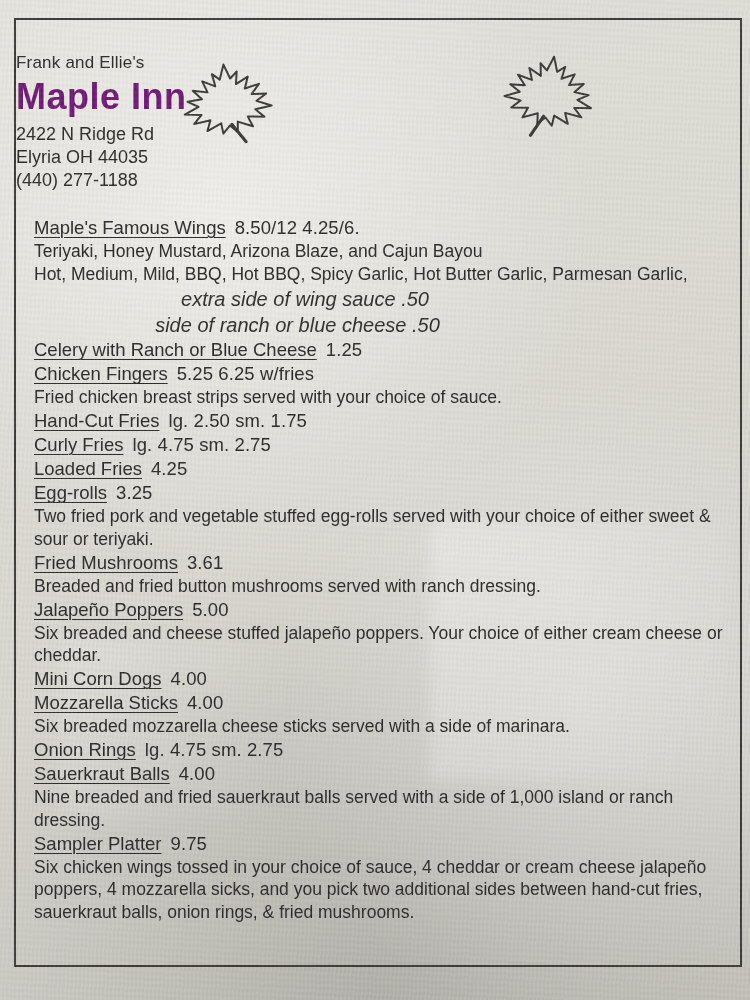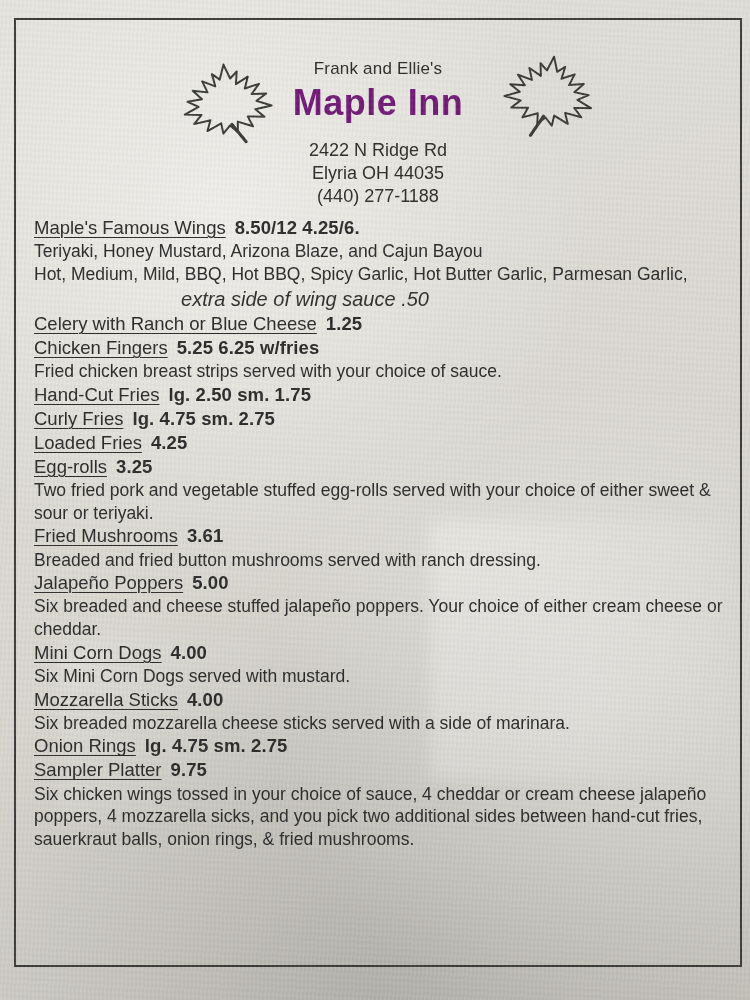--- a/index.html
+++ b/index.html
@@ -52,40 +52,39 @@
   }
   .content {
     position: absolute;
     inset: 0;
     padding: 0;
   }
 
   
   .header {
     position: absolute;
-    left: 0; right: 0; top: 39px;
-    text-align: center;
+    left: 0; right: 0; top: 33px;
   }
   .brand-pre {
     font-size: 17px;
     letter-spacing: .2px;
     color: #2d2d2b;
   }
   .brand-title {
     font-size: 36px;
     font-weight: 700;
     letter-spacing: .5px;
     line-height: 1.0;
     margin-top: 6px;
     color: #701a75;
   }
   .brand-addr {
     font-size: 18px;
     line-height: 1.28;
-    margin-top: 18px;
+    margin-top: 8px;
     color: #2d2d2b;
   }
   .leaf {
     position: absolute;
     width: 104px;
     height: 104px;
   }
   .leaf.left  { left: 160px; top: 36px; transform: rotate(-6deg); }
   .leaf.right { left: 480px; top: 28px; transform: rotate(8deg); }
   .leaf svg { width: 100%; height: 100%; display: block; }
@@ -111,21 +110,20 @@
     white-space: nowrap;
   }
   .item-name {
     text-decoration: underline;
     text-underline-offset: 2.5px;
     text-decoration-thickness: 1.3px;
   }
   .item-price {
     margin-left: 9px;
     letter-spacing: .1px;
-    font-weight: bold;
   }
   .item-desc {
     font-size: 17.5px;
     line-height: 1.30;
     color: #2b2b2b;
   }
   .note {
     font-style: italic;
     font-size: 20px;
     line-height: 1.32;
@@ -172,20 +170,21 @@
       <div class="menu">
 
 
         <div class="item">
           <div class="item-head">
             <span class="item-name">Maple's Famous Wings</span><span class="item-price">8.50/12   4.25/6.</span>
           </div>
           <div class="item-desc">Teriyaki, Honey Mustard,  Arizona Blaze, and Cajun Bayou</div>
           <div class="item-desc">Hot, Medium, Mild, BBQ, Hot BBQ, Spicy Garlic,  Hot Butter Garlic, Parmesan Garlic,</div>
           <div class="note">extra side of wing sauce  .50</div>
+          <div class="note n2">side of ranch or blue cheese  .50</div>
         </div>
 
         <div class="item">
           <div class="item-head">
             <span class="item-name">Celery with Ranch or Blue Cheese</span><span class="item-price">1.25</span>
           </div>
         </div>
 
         <div class="item">
           <div class="item-head">
@@ -230,36 +229,41 @@
           <div class="item-head">
             <span class="item-name">Jalapeño Poppers</span><span class="item-price">5.00</span>
           </div>
           <div class="item-desc">Six breaded and cheese stuffed jalapeño poppers. Your choice of either cream cheese or cheddar.</div>
         </div>
 
         <div class="item">
           <div class="item-head">
             <span class="item-name">Mini Corn Dogs</span><span class="item-price">4.00</span>
           </div>
-          <div class="item-desc">Six Mini Corn Dogs served with mustard.</div>
         </div>
 
         <div class="item">
           <div class="item-head">
             <span class="item-name">Mozzarella Sticks</span><span class="item-price">4.00</span>
           </div>
           <div class="item-desc">Six breaded mozzarella cheese sticks served with a side of marinara.</div>
         </div>
 
         <div class="item">
           <div class="item-head">
             <span class="item-name">Onion Rings</span><span class="item-price">lg. 4.75   sm. 2.75</span>
           </div>
         </div>
 
+        <div class="item">
+          <div class="item-head">
+            <span class="item-name">Sauerkraut Balls</span><span class="item-price">4.00</span>
+          </div>
+          <div class="item-desc">Nine breaded and fried sauerkraut balls served with a side of 1,000 island or ranch dressing.</div>
+        </div>
 
         <div class="item">
           <div class="item-head">
             <span class="item-name">Sampler Platter</span><span class="item-price">9.75</span>
           </div>
           <div class="item-desc">Six chicken wings tossed in your choice of sauce, 4 cheddar or cream cheese jalapeño poppers, 4 mozzarella sicks, and you pick two additional sides between hand-cut fries, sauerkraut balls, onion rings, &amp; fried mushrooms.</div>
         </div>
 
       </div>
     </div>

